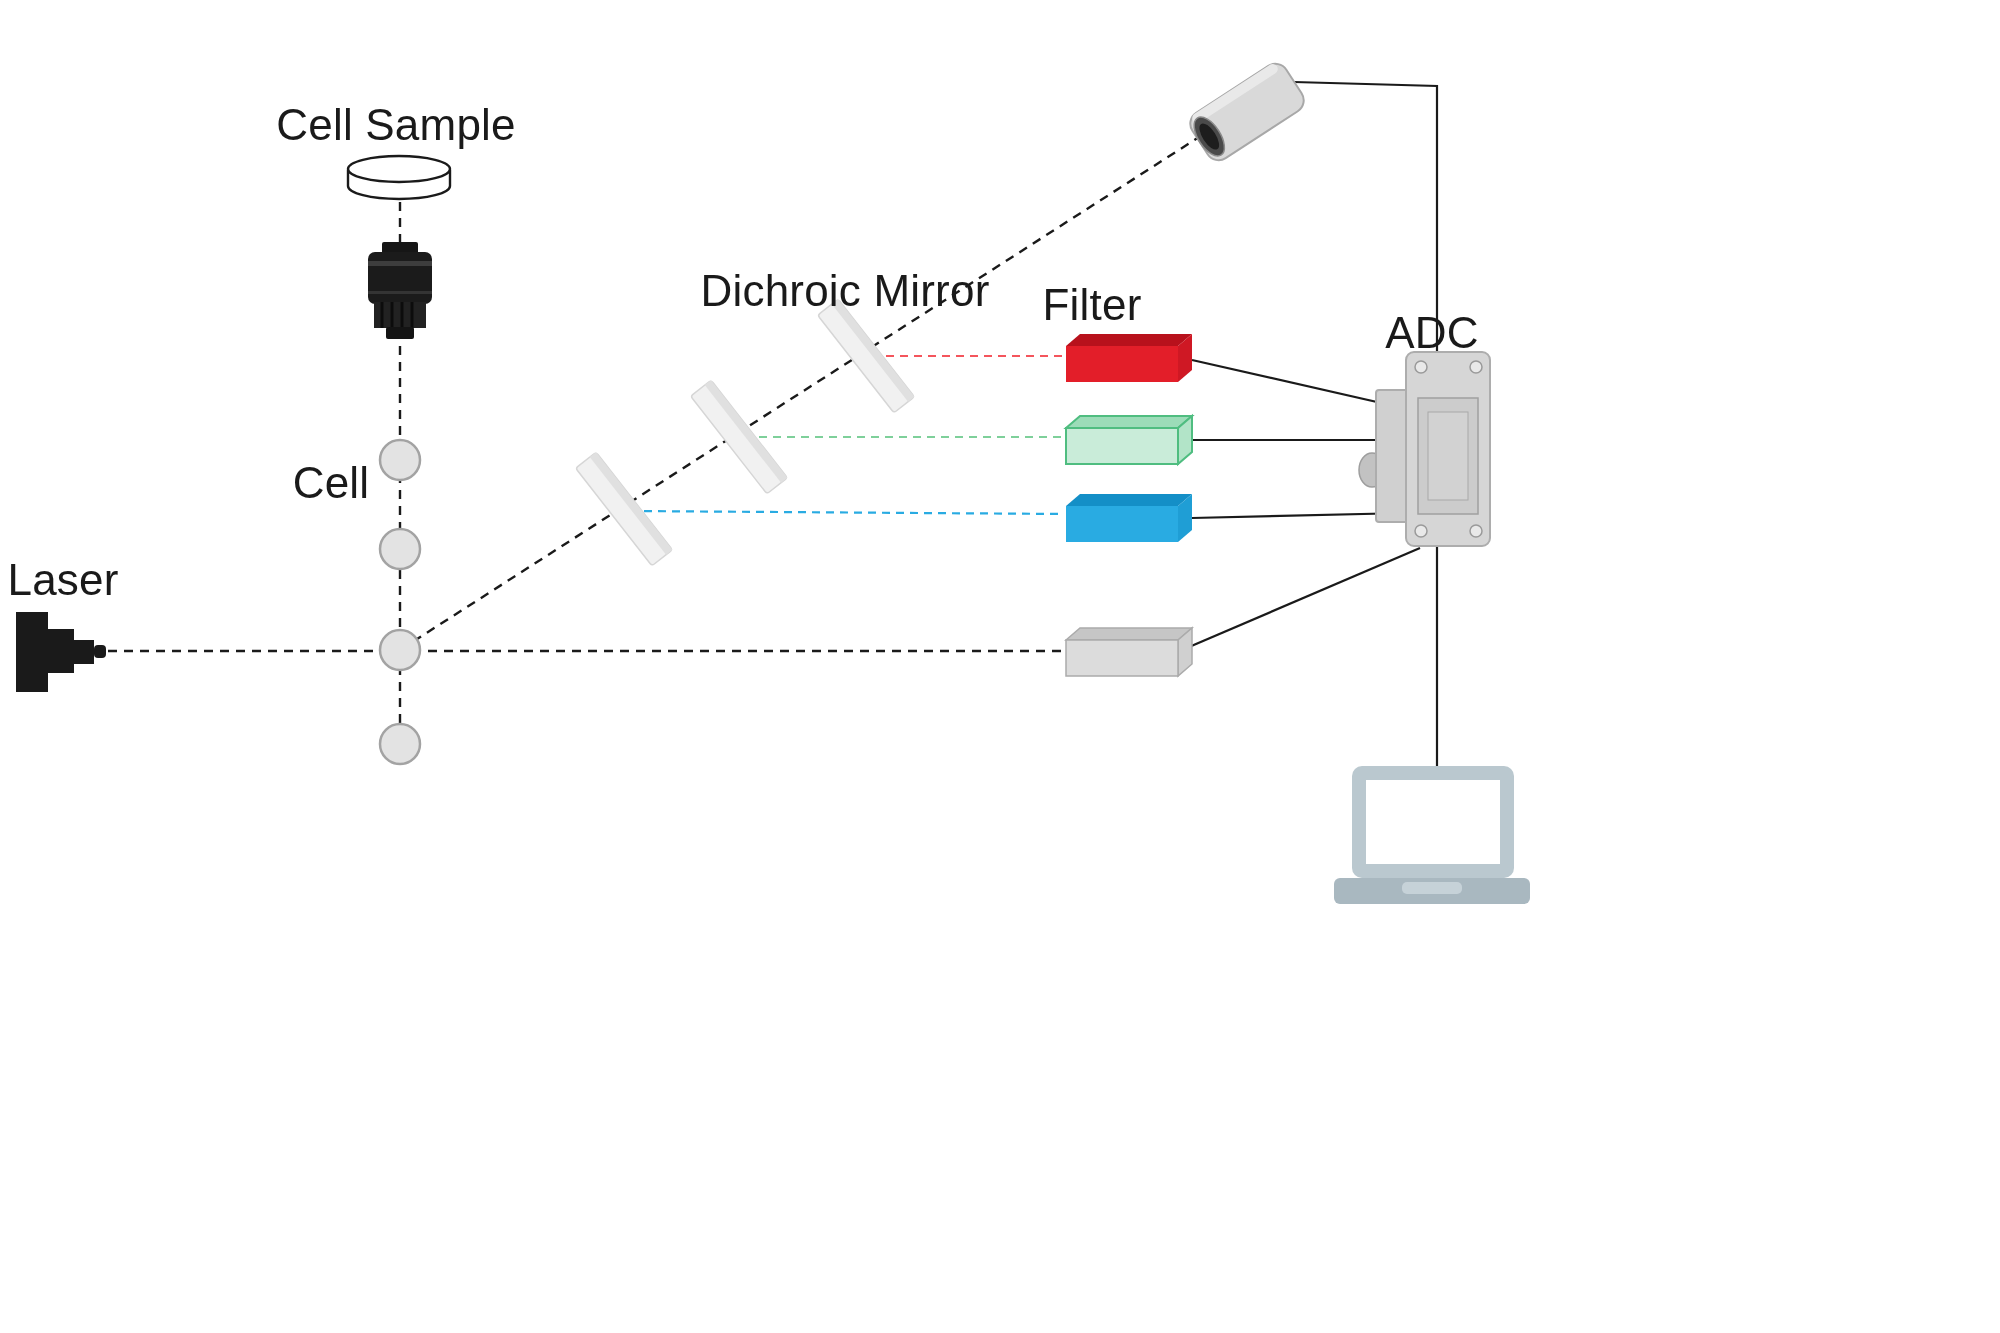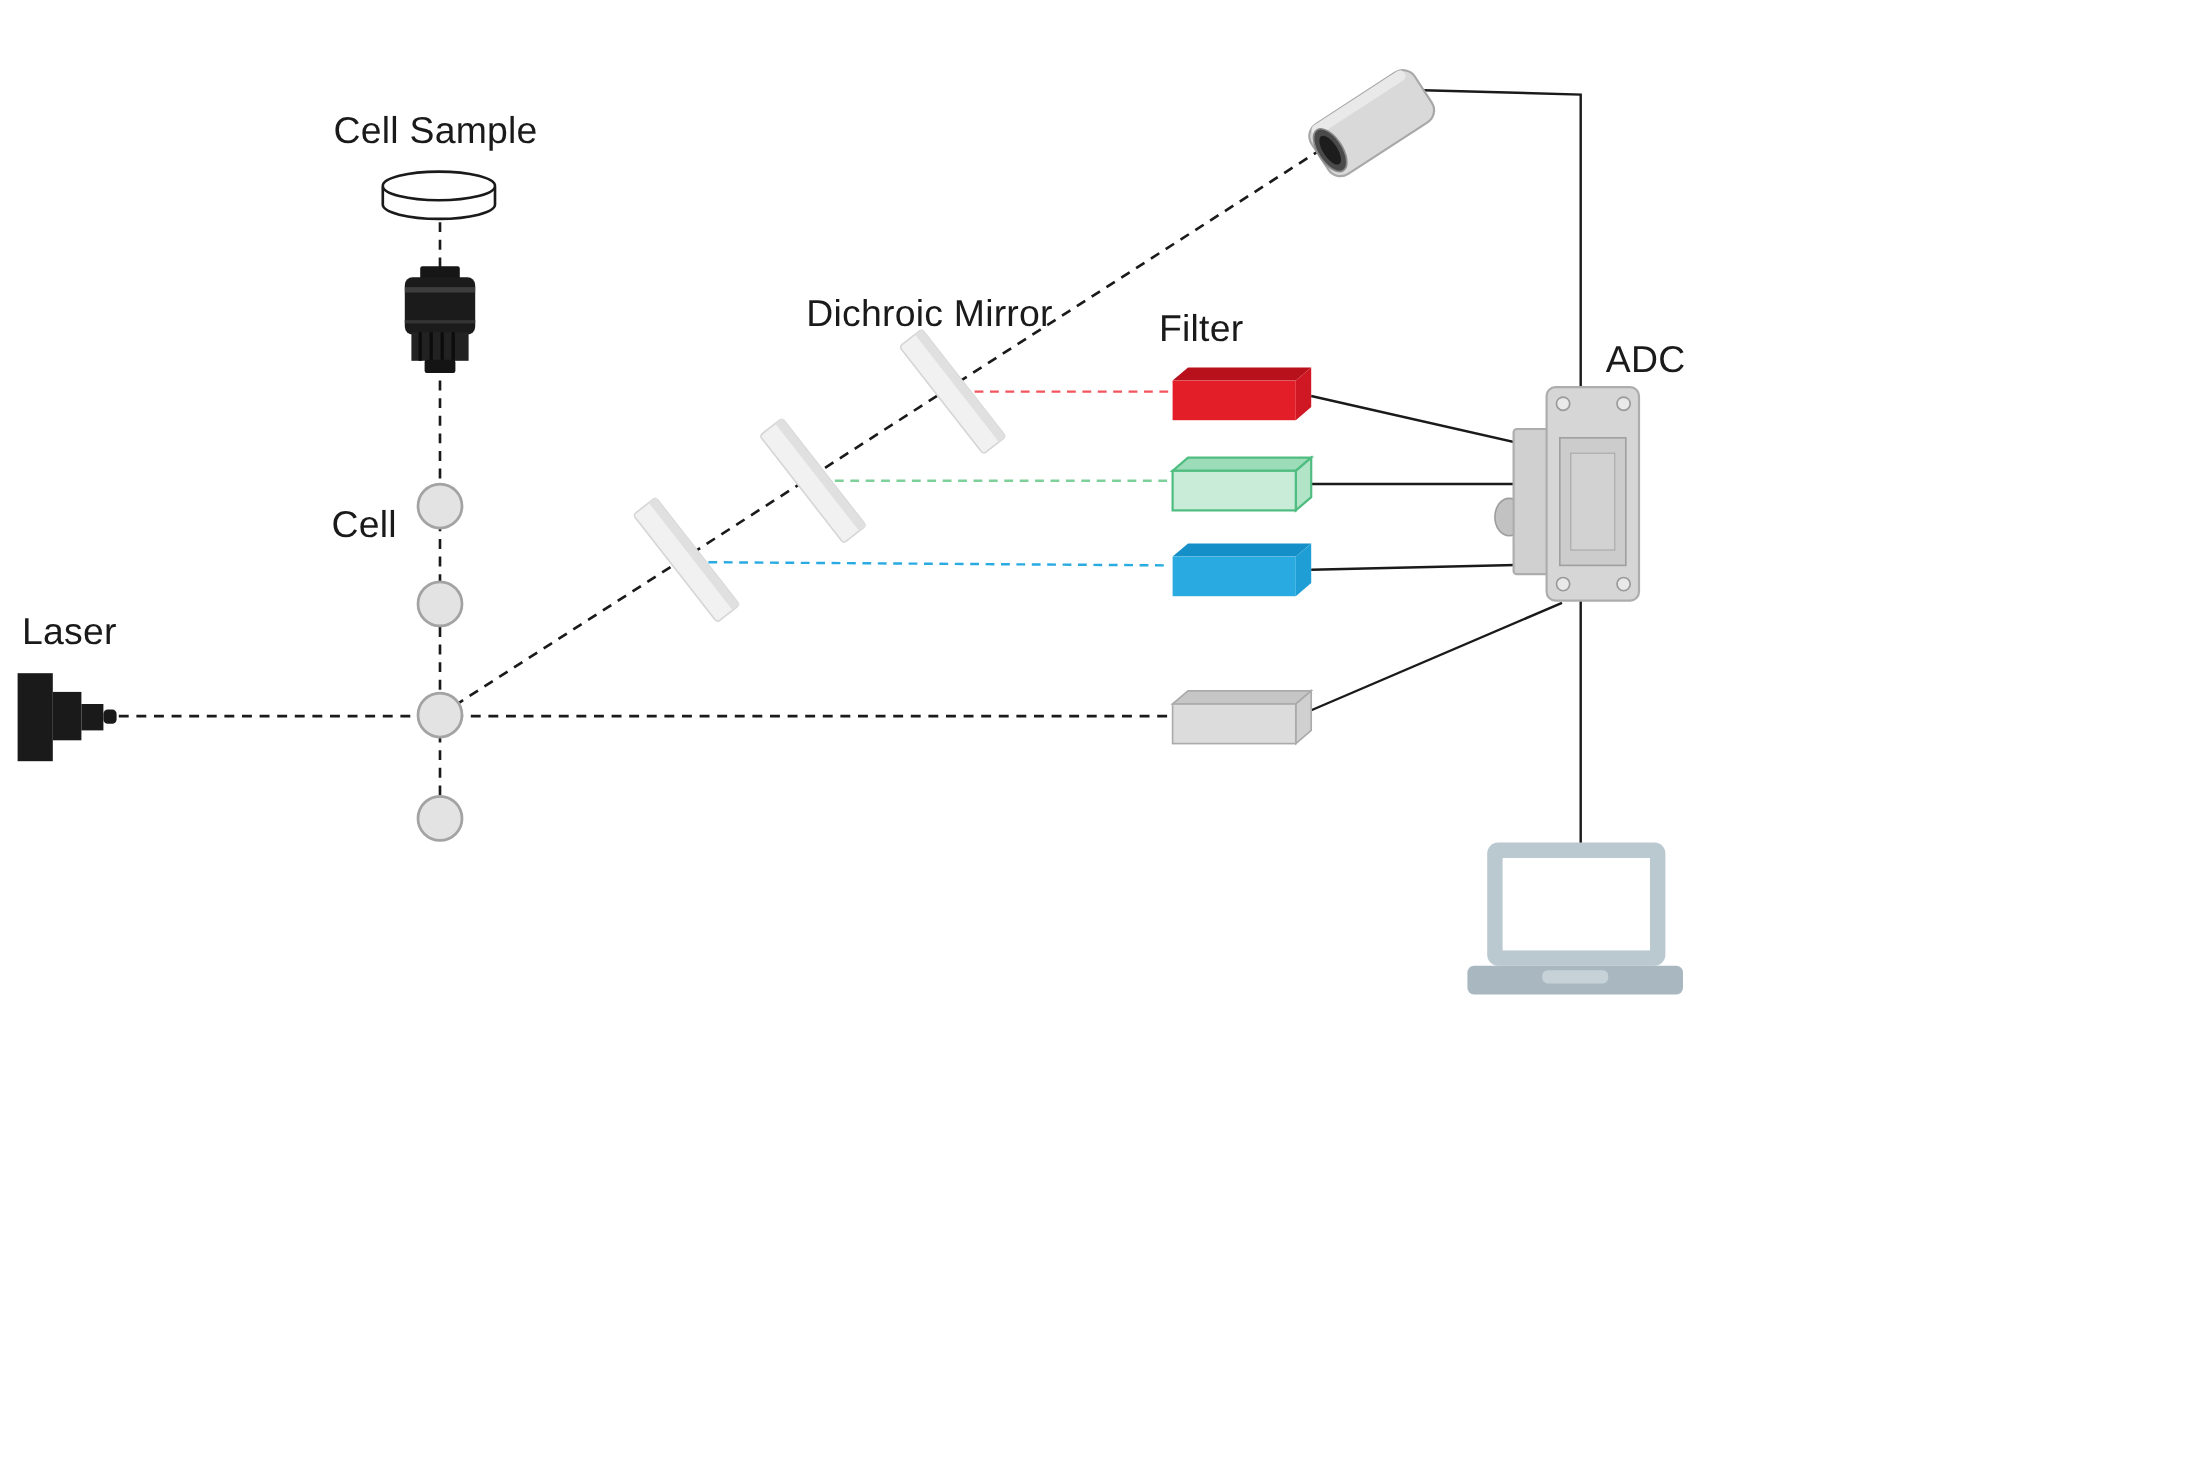--- a/index.html
+++ b/index.html
@@ -7,21 +7,21 @@
     position:relative;
     width:2000px;height:1333px;
     background:#ffffff;
     font-family:"Liberation Sans", sans-serif;
     overflow:hidden;
   }
   #scene{position:absolute;left:0;top:0;}
   .label{
     position:absolute;
     transform:translateX(-50%);
-    font-size:34px;
+    font-size:44px;
     font-weight:500;
     color:#1a1a1a;
     white-space:nowrap;
     letter-spacing:0.2px;
   }
 </style>
 </head>
 <body>
 
 <div id="stage">
@@ -137,20 +137,20 @@
       <rect x="1402" y="882" width="60" height="12" rx="5" fill="#c6d2d8"></rect>
     </g>
   </svg>
 
   <div class="label" style="left:396px; top:100px;">Cell Sample</div>
 
   <div class="label" style="left:845px; top:240px;margin-top:26px;">Dichroic Mirror</div>
 
   <div class="label" style="left:1092px; top:280px;">Filter</div>
 
-  <div class="label" style="left:1496px; top:308px;">ADC</div>
+  <div class="label" style="left:1432px; top:308px;">ADC</div>
 
   <div class="label" style="left:63px; top:555px;">Laser</div>
 
   <div class="label" style="left:331px; top:458px;">Cell</div>
 
 
 </div>
 
 </body></html>

